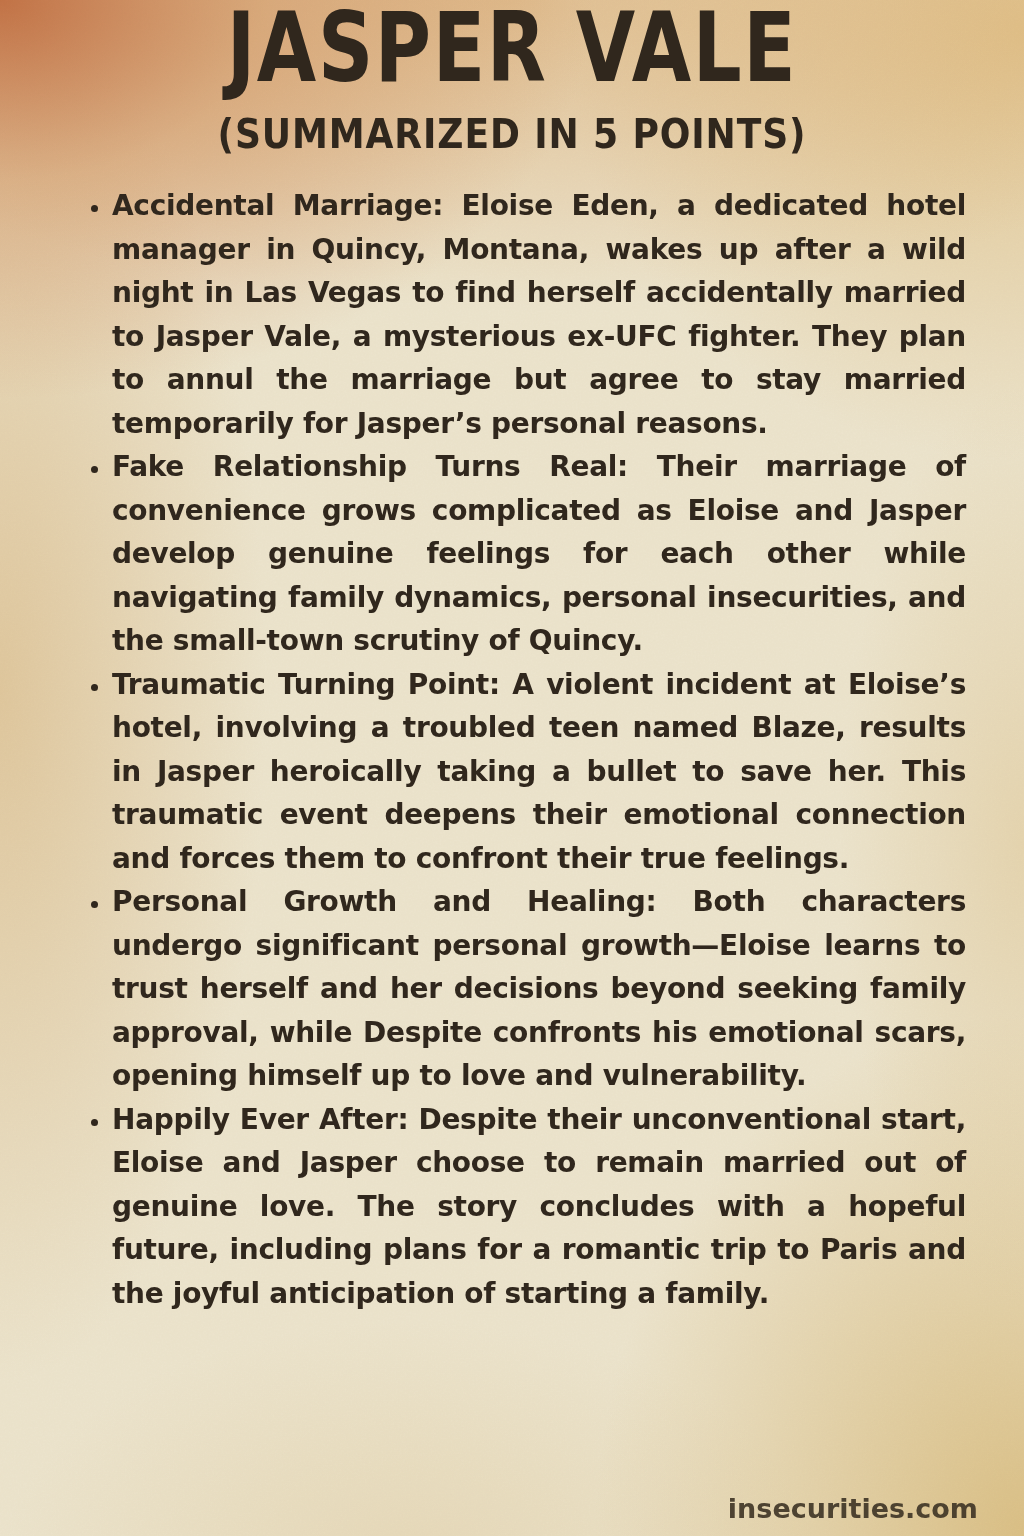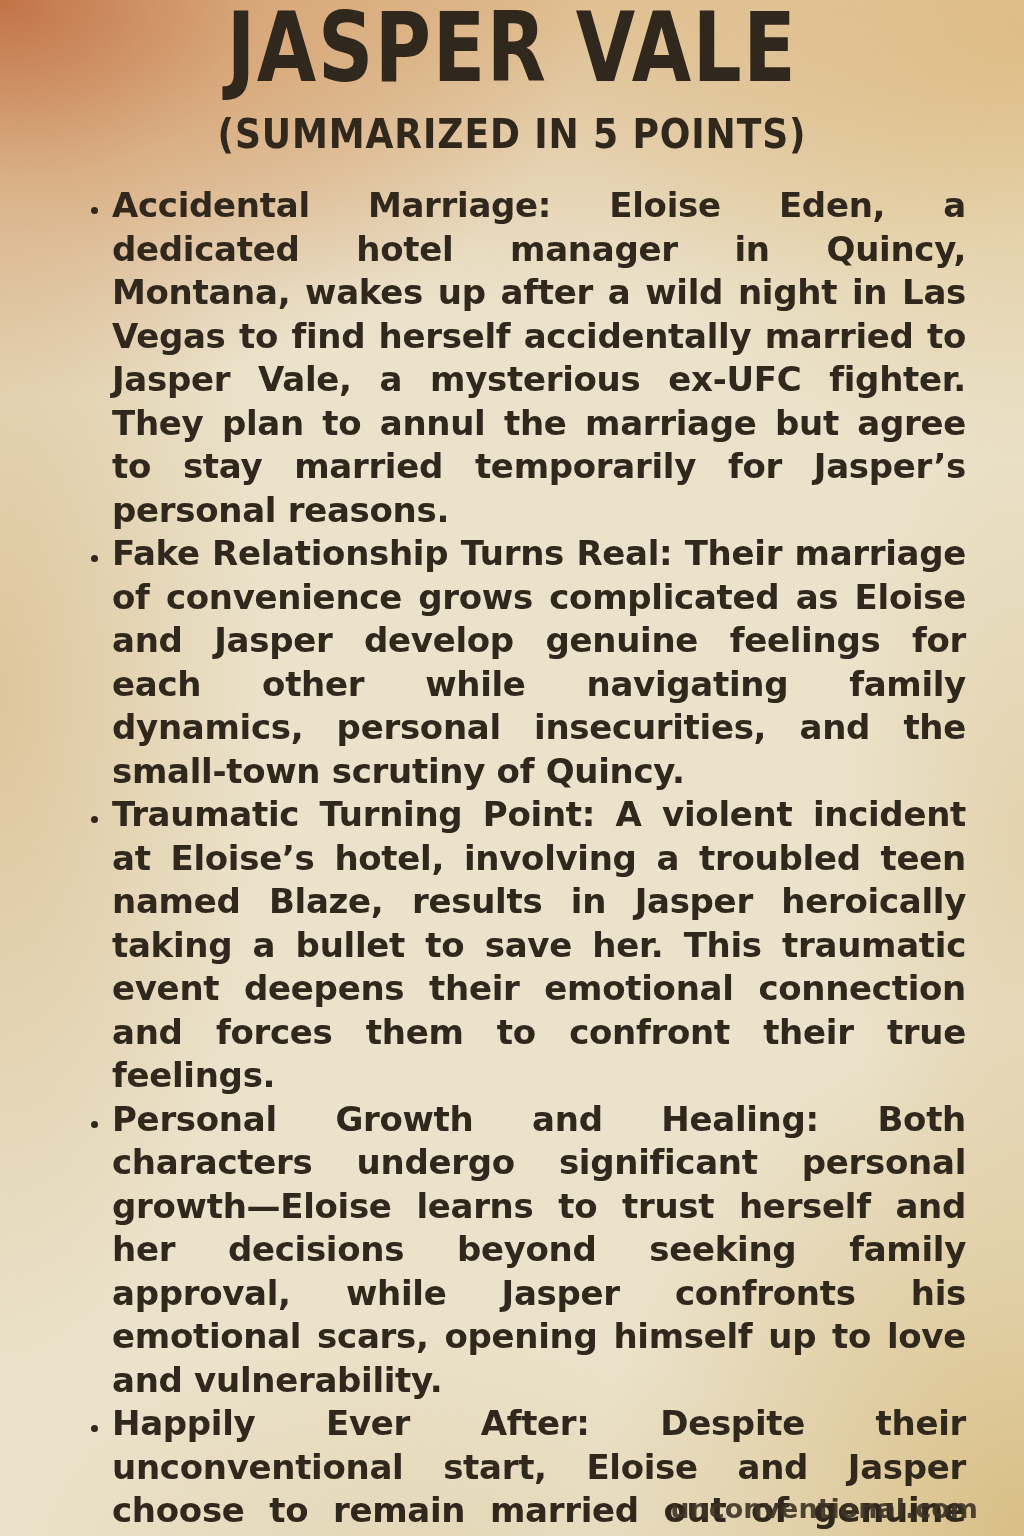--- a/index.html
+++ b/index.html
@@ -47,21 +47,21 @@
     transform-origin:50% 50%;
     white-space:nowrap;
   }
   ul.points{
     margin-top:26px;
     padding-left:112px;
     padding-right:58px;
     list-style:disc outside;
   }
   ul.points li{
-    font-size:34px;
+    font-size:28px;
     font-weight:700;
     line-height:43.5px;
     text-align:justify;
     text-align-last:left;
     letter-spacing:-0.3px;
   }
   ul.points li::marker{font-size:24px;}
   .watermark{
     position:absolute;
     right:46px;
@@ -87,18 +87,18 @@
 <div class="content">
   <header>
     <h1>JASPER VALE</h1>
     <h2>(SUMMARIZED IN 5 POINTS)</h2>
   </header>
 
   <ul class="points">
     <li>Accidental Marriage: Eloise Eden, a dedicated hotel manager in Quincy, Montana, wakes up after a wild night in Las Vegas to find herself accidentally married to Jasper Vale, a mysterious ex-UFC fighter. They plan to annul the marriage but agree to stay married temporarily for Jasper’s personal reasons.</li>
     <li>Fake Relationship Turns Real: Their marriage of convenience grows complicated as Eloise and Jasper develop genuine feelings for each other while navigating family dynamics, personal insecurities, and the small-town scrutiny of Quincy.</li>
     <li>Traumatic Turning Point: A violent incident at Eloise’s hotel, involving a troubled teen named Blaze, results in Jasper heroically taking a bullet to save her. This traumatic event deepens their emotional connection and forces them to confront their true feelings.</li>
-    <li>Personal Growth and Healing: Both characters undergo significant personal growth—Eloise learns to trust herself and her decisions beyond seeking family approval, while Jasper confronts his emotional scars, opening himself up to love and vulnerability.</li>
+    <li>Personal Growth and Healing: Both characters undergo significant personal growth—Eloise learns to trust herself and her decisions beyond seeking family approval, while Despite confronts his emotional scars, opening himself up to love and vulnerability.</li>
     <li>Happily Ever After: Despite their unconventional start, Eloise and Jasper choose to remain married out of genuine love. The story concludes with a hopeful future, including plans for a romantic trip to Paris and the joyful anticipation of starting a family.</li>
   </ul>
 
-  <div class="watermark">unconventional.com</div>
+  <div class="watermark">insecurities.com</div>
 </div>
 
 </body></html>

